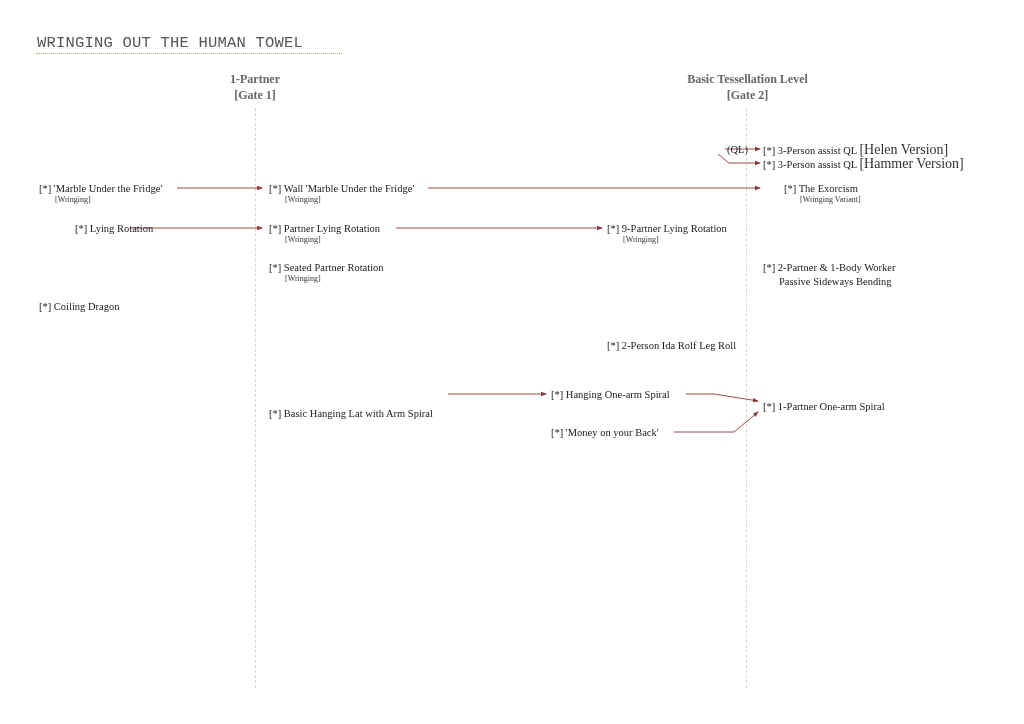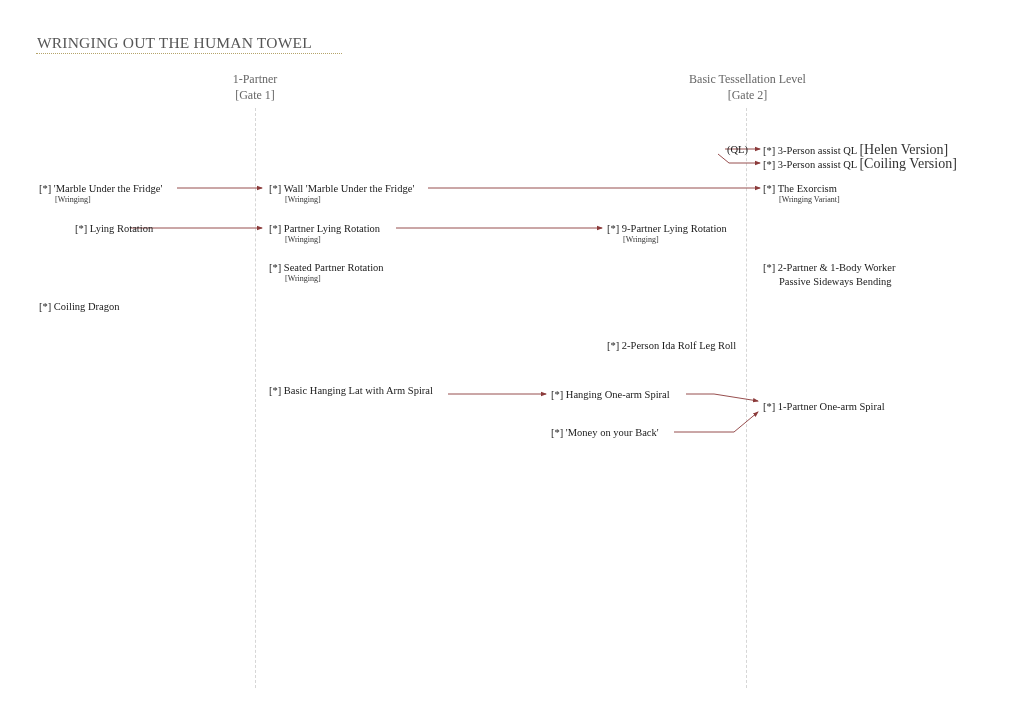--- a/index.html
+++ b/index.html
@@ -1,23 +1,23 @@
 <!DOCTYPE html>
 <html><head>
   <meta charset="utf-8">
   <style>
     html, body { margin: 0; padding: 0; background: #ffffff; }
     body { width: 1024px; height: 724px; position: relative; overflow: hidden;
            font-family: "DejaVu Serif", "Liberation Serif", serif; color: #222; }
     .title { position: absolute; left: 37px; top: 34px; font-size: 15.5px; letter-spacing: 0.2px;
-             color: #555; font-family: Liberation Serif, serif; font-weight: normal; }
+             color: #555; font-family: Liberation Mono, monospace; font-weight: normal; }
     .title-underline { position: absolute; left: 36px; top: 53px; width: 306px; height: 0;
                        border-top: 1px dotted #b5a46a; }
     .col-head { position: absolute; text-align: center; font-size: 12px; color: #666; line-height: 16px;
-                font-family: "Liberation Serif", "DejaVu Serif", serif; font-weight: normal; }
+                font-family: "Liberation Serif", "DejaVu Serif", serif; font-weight: bold; }
     .vline { position: absolute; width: 0; border-left: 1px dashed #d6d6d6; }
     .node { position: absolute; font-size: 10.5px; line-height: 13px; white-space: nowrap;
             font-family: "Liberation Serif", "DejaVu Serif", serif; color: #1a1a1a; }
     .node .sub { display: block; font-size: 8px; line-height: 10px; padding-left: 16px; color: #333; }
     .node .small { font-size: 14px; color: #333; }
     .node .line2 { display: block; padding-left: 16px; }
     svg.arrows { position: absolute; left: 0; top: 0; pointer-events: none; }
   </style>
 </head>
 <body>
@@ -60,32 +60,32 @@
   </g>
 </svg>
 
 <div class="node" style="left:699px; top:143px;margin-left:28px;">(QL)</div>
 <div class="node" style="left:763px; top:143px;">
   <span>[*] 3-Person assist QL</span>
   <span class="small">[Helen Version]</span>
 </div>
 <div class="node" style="left:763px; top:157px;">
   <span>[*] 3-Person assist QL</span>
-  <span class="small">[Coiling Version]</span>
+  <span class="small">[Hammer Version]</span>
 </div>
 
 <div class="node" style="left:39px; top:182px;">
   <span>[*] 'Marble Under the Fridge'</span>
   <span class="sub">[Wringing]</span>
 </div>
 <div class="node" style="left:269px; top:182px;">
   <span>[*] Wall 'Marble Under the Fridge'</span>
   <span class="sub">[Wringing]</span>
 </div>
-<div class="node" style="left:763px; top:182px;">
+<div class="node" style="left:784px; top:182px;">
   <span>[*] The Exorcism</span>
   <span class="sub">[Wringing Variant]</span>
 </div>
 
 <div class="node" style="left:39px; top:222px;padding-left:36px;">
   <span>[*] Lying Rotation</span>
 </div>
 <div class="node" style="left:269px; top:222px;">
   <span>[*] Partner Lying Rotation</span>
   <span class="sub">[Wringing]</span>
@@ -105,21 +105,21 @@
 </div>
 
 <div class="node" style="left:39px; top:300px;">
   <span>[*] Coiling Dragon</span>
 </div>
 
 <div class="node" style="left:607px; top:339px;">
   <span>[*] 2-Person Ida Rolf Leg Roll</span>
 </div>
 
-<div class="node" style="left:269px; top:384px;">
+<div class="node" style="left:269px; top:407px;">
   <span>[*] Basic Hanging Lat with Arm Spiral</span>
 </div>
 <div class="node" style="left:551px; top:388px;">
   <span>[*] Hanging One-arm Spiral</span>
 </div>
 <div class="node" style="left:551px; top:426px;">
   <span>[*] 'Money on your Back'</span>
 </div>
 <div class="node" style="left:763px; top:400px;">
   <span>[*] 1-Partner One-arm Spiral</span>

